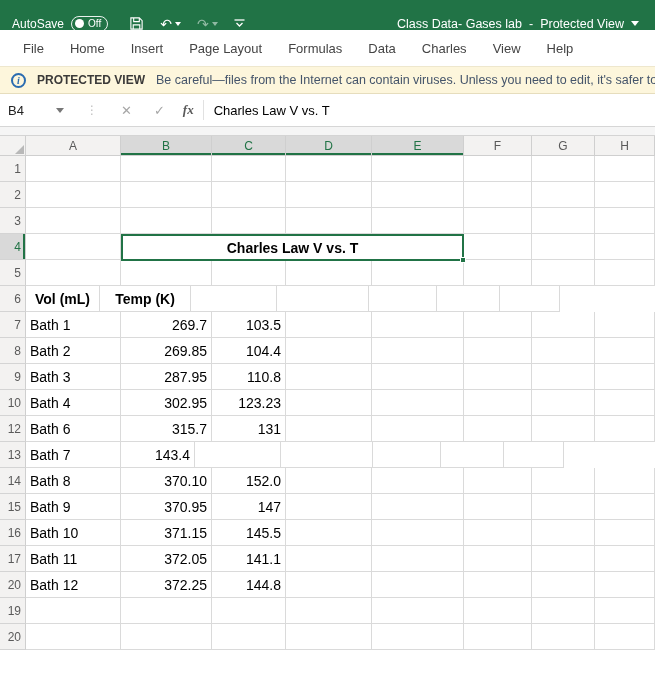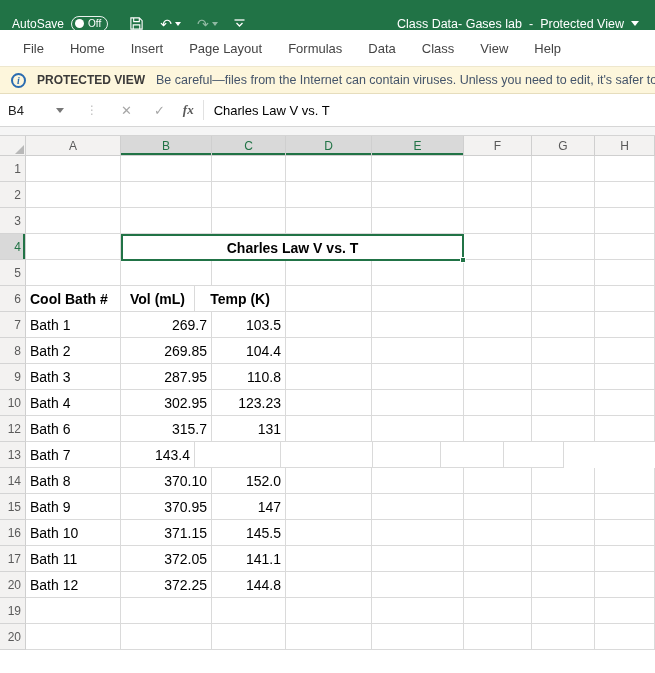--- a/index.html
+++ b/index.html
@@ -135,21 +135,21 @@
   </div>
 </div>
 
 <div class="menubar">
     <div class="menu-item">File</div>
     <div class="menu-item">Home</div>
     <div class="menu-item">Insert</div>
     <div class="menu-item">Page Layout</div>
     <div class="menu-item">Formulas</div>
     <div class="menu-item">Data</div>
-    <div class="menu-item">Class</div>
+    <div class="menu-item">Charles</div>
     <div class="menu-item">View</div>
     <div class="menu-item">Help</div>
   </div>
 
 <div class="messagebar">
   <span class="pv-icon">i</span>
   <span class="pv-label">PROTECTED VIEW</span>
   <span class="pv-text">Be careful—files from the Internet can contain viruses. Unless you need to edit, it's safer to stay in</span>
 </div>
 
@@ -236,21 +236,20 @@
       <div class="g-cell" style="flex: 0 0 91px;"></div>
       <div class="g-cell" style="flex: 0 0 74px;"></div>
       <div class="g-cell" style="flex: 0 0 86px;"></div>
       <div class="g-cell" style="flex: 0 0 92px;"></div>
       <div class="g-cell" style="flex: 0 0 68px;"></div>
       <div class="g-cell" style="flex: 0 0 63px;"></div>
       <div class="g-cell" style="flex: 0 0 60px;"></div>
     </div>
     <div class="g-row g-body">
       <div class="g-rowhdr">6</div>
-      <div class="g-cell bold" style="flex: 0 0 95px;">Cool Bath #</div>
       <div class="g-cell bold ac" style="flex: 0 0 74px;">Vol (mL)</div>
       <div class="g-cell bold ac" style="flex: 0 0 91px;">Temp (K)</div>
       <div class="g-cell" style="flex: 0 0 86px;"></div>
       <div class="g-cell" style="flex: 0 0 92px;"></div>
       <div class="g-cell" style="flex: 0 0 68px;"></div>
       <div class="g-cell" style="flex: 0 0 63px;"></div>
       <div class="g-cell" style="flex: 0 0 60px;"></div>
     </div>
     <div class="g-row g-body">
       <div class="g-rowhdr">7</div>

